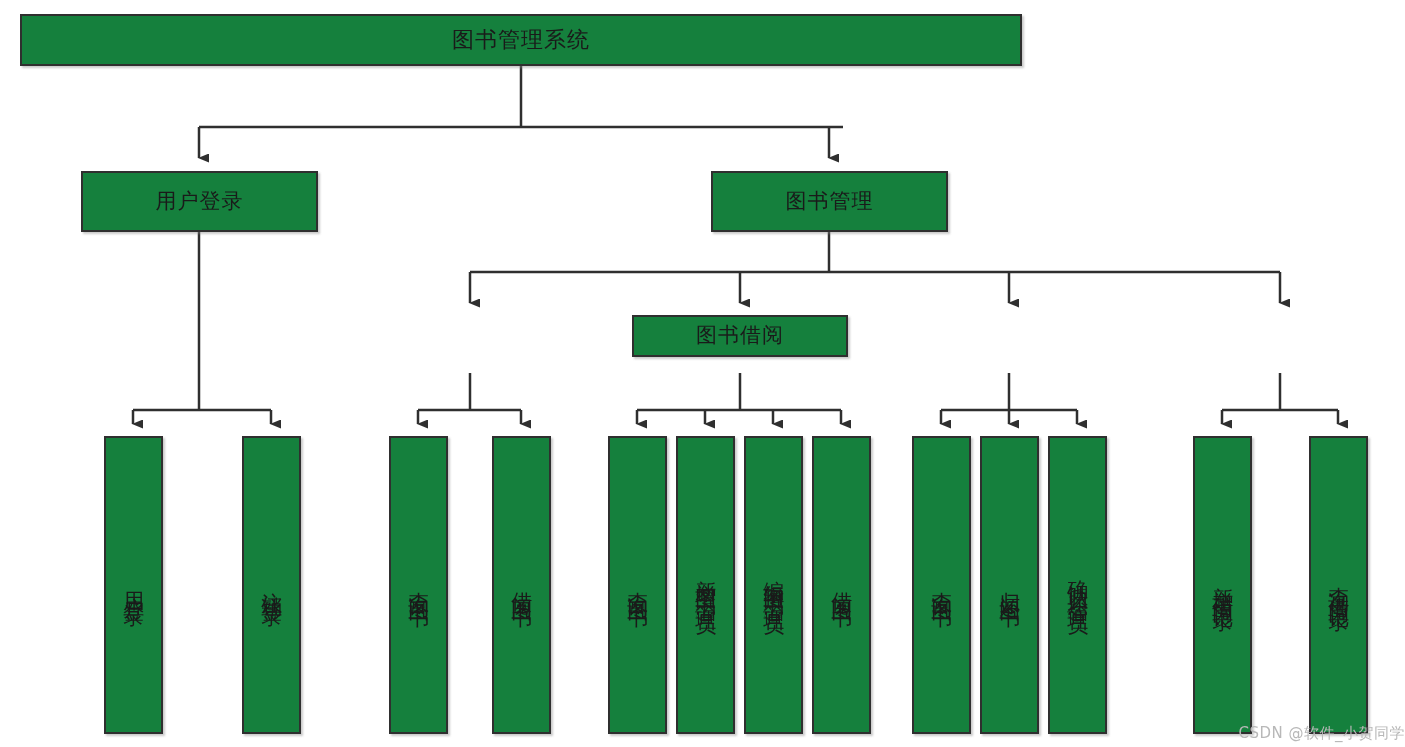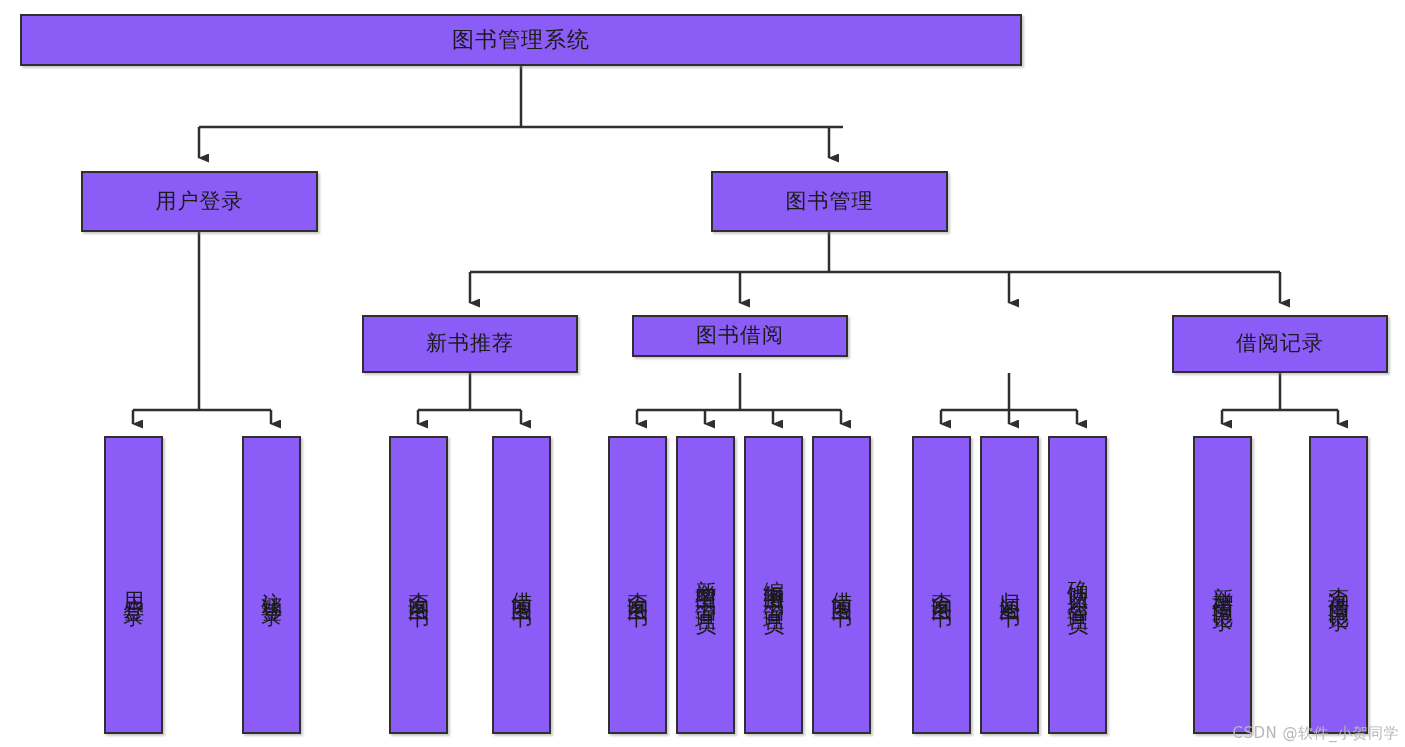--- a/index.html
+++ b/index.html
@@ -22,21 +22,21 @@
     position: absolute;
     left: 0;
     top: 0;
     width: 1405px;
     height: 747px;
     pointer-events: none;
   }
   .node {
     position: absolute;
     box-sizing: border-box;
-    background: #8b5cf6;
+    background: #15803d;
     border: 2.5px solid #2f2f2f;
     box-shadow: 2px 2px 2px rgba(140,140,140,0.45);
     display: flex;
     align-items: center;
     justify-content: center;
     color: #1a1a1a;
   }
   .node.horizontal {
     font-size: 21px;
     letter-spacing: 1px;
@@ -57,21 +57,21 @@
     justify-content: center;
     text-align: center;
   }
   .node.vertical .vtext {
     writing-mode: vertical-rl;
     text-orientation: upright;
     display: block;
   }
   .watermark {
     position: absolute;
-    right: 6px;
+    right: 0;
     bottom: 4px;
     font-size: 15px;
     color: #b8b8b8;
     letter-spacing: 0.5px;
     white-space: nowrap;
     user-select: none;
   }
 </style>
 </head>
 <body>
@@ -132,28 +132,22 @@
     <span>图书管理系统</span>
   </div>
 
   <div class="node horizontal" style="left:81px; top:171px; width:237px; height:61px;">
     <span>用户登录</span>
   </div>
   <div class="node horizontal" style="left:711px; top:171px; width:237px; height:61px;">
     <span>图书管理</span>
   </div>
 
-  <div class="node horizontal" style="left:362px; top:315px; width:216px; height:58px;">
-    <span>新书推荐</span>
-  </div>
   <div class="node horizontal" style="left:632px; top:315px; width:216px; height:42px;">
     <span>图书借阅</span>
-  </div>
-  <div class="node horizontal" style="left:1172px; top:315px; width:216px; height:58px;">
-    <span>借阅记录</span>
   </div>
 
   <div class="node vertical" style="left:104px; top:436px; width:59px; height:298px;">
     <span class="vtext">用户登录</span>
   </div>
   <div class="node vertical" style="left:242px; top:436px; width:59px; height:298px;">
     <span class="vtext">注销登录</span>
   </div>
 
   <div class="node vertical" style="left:389px; top:436px; width:59px; height:298px;">

